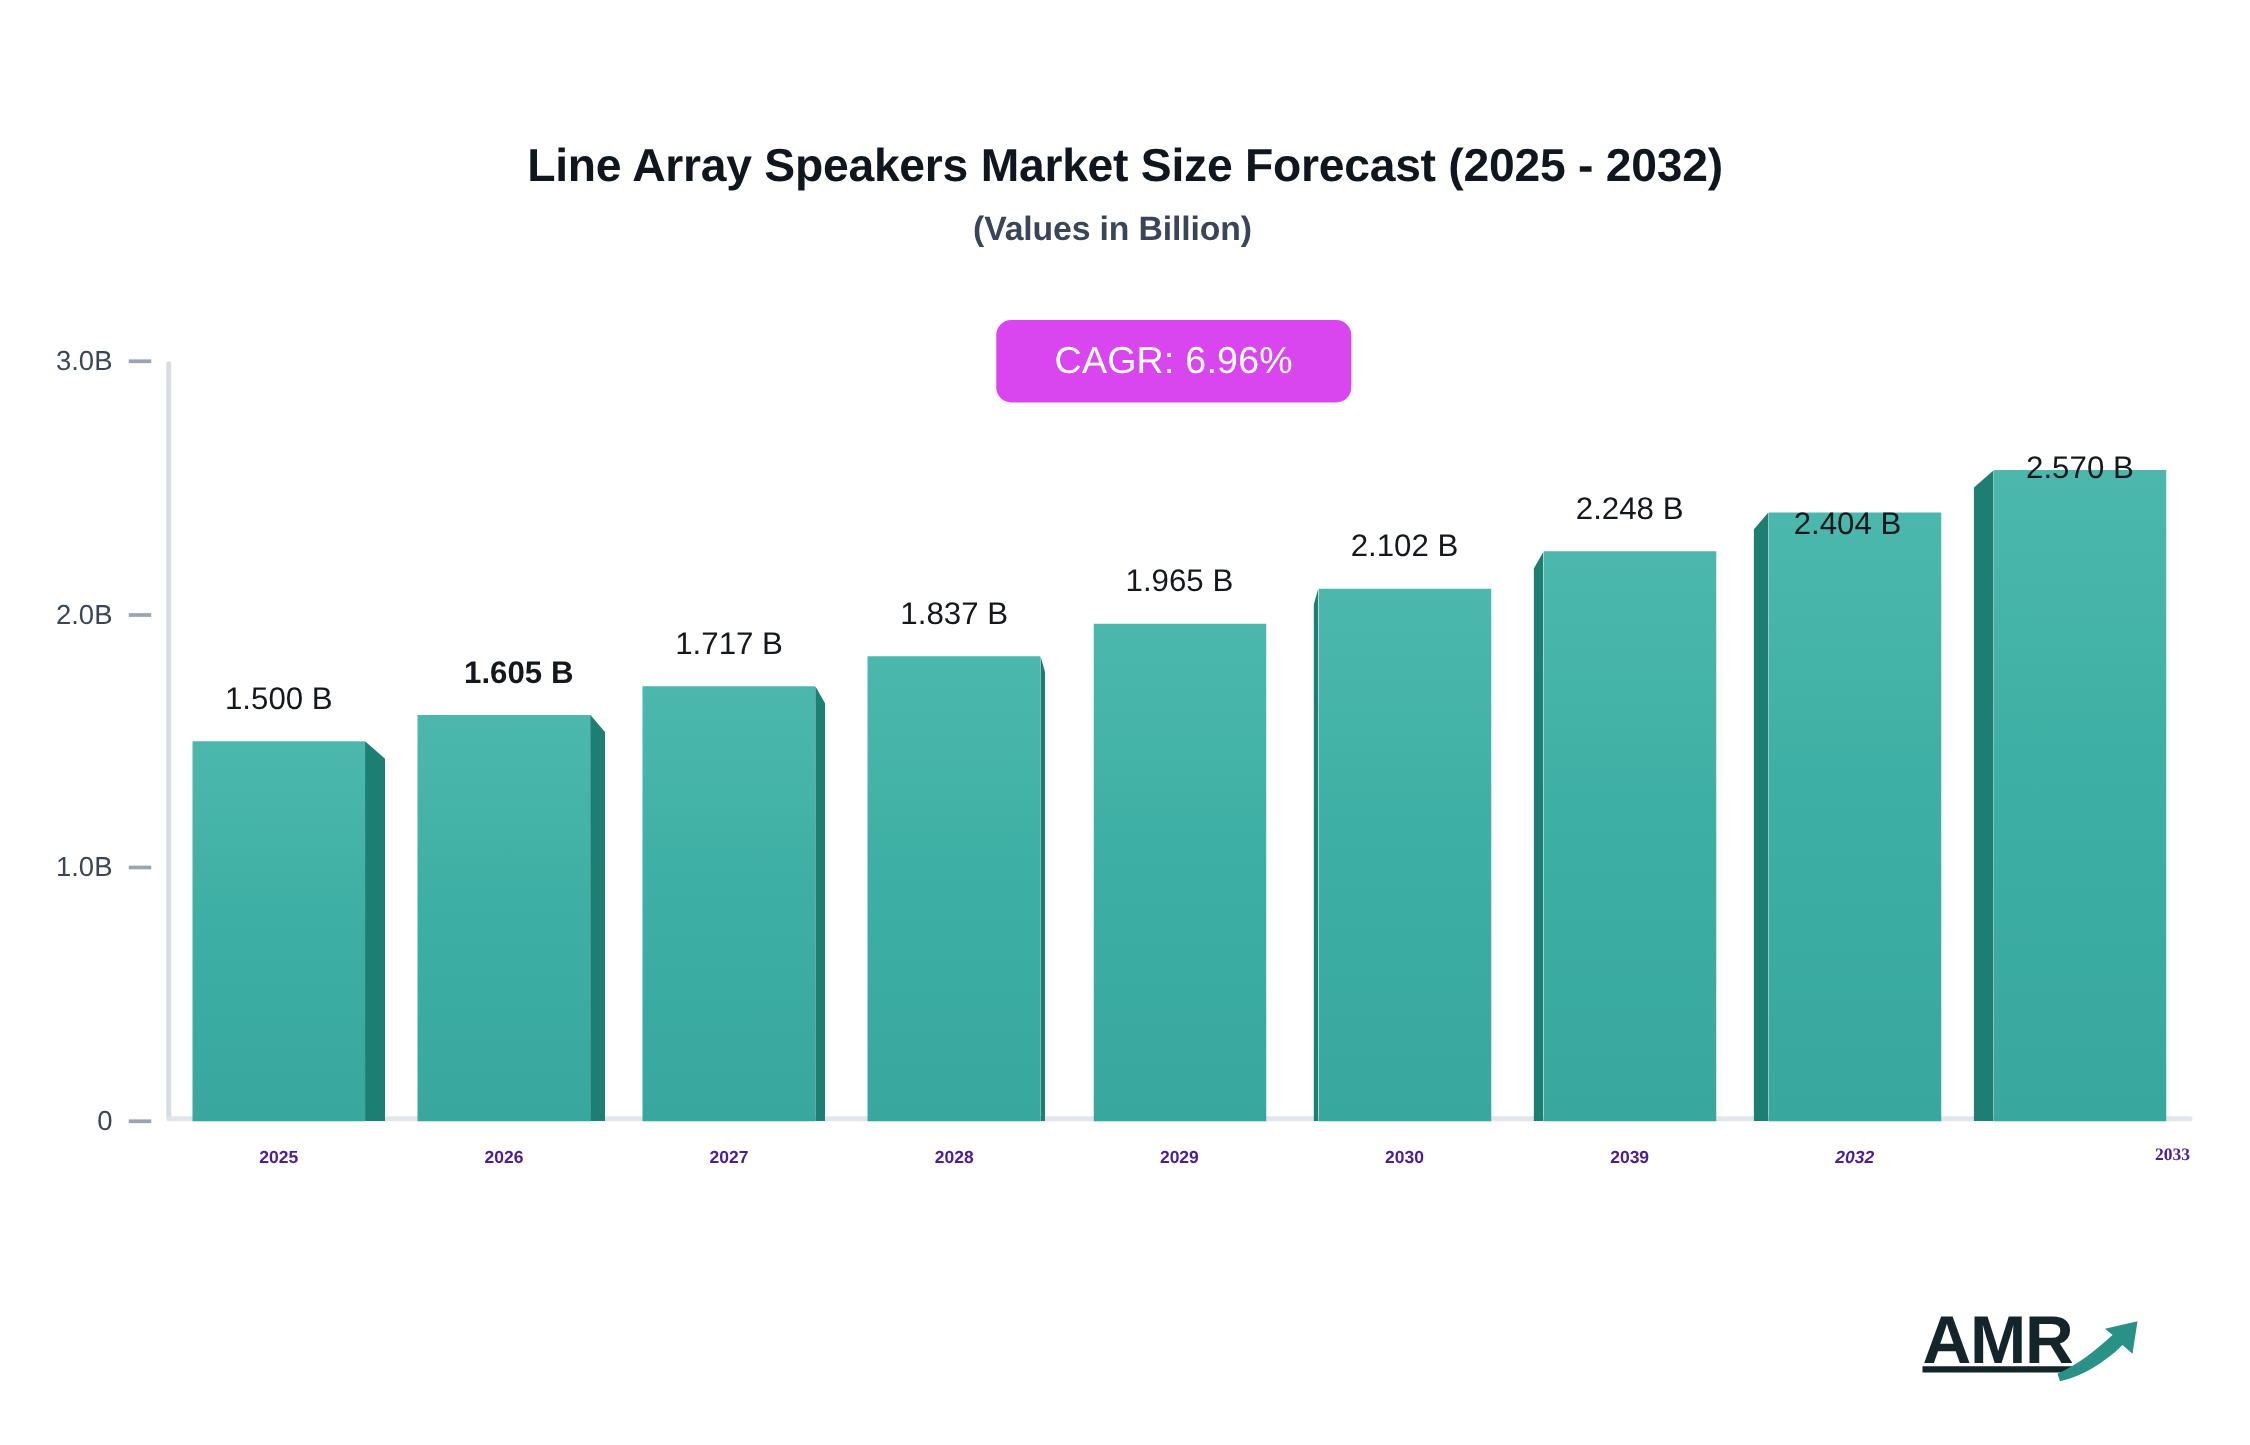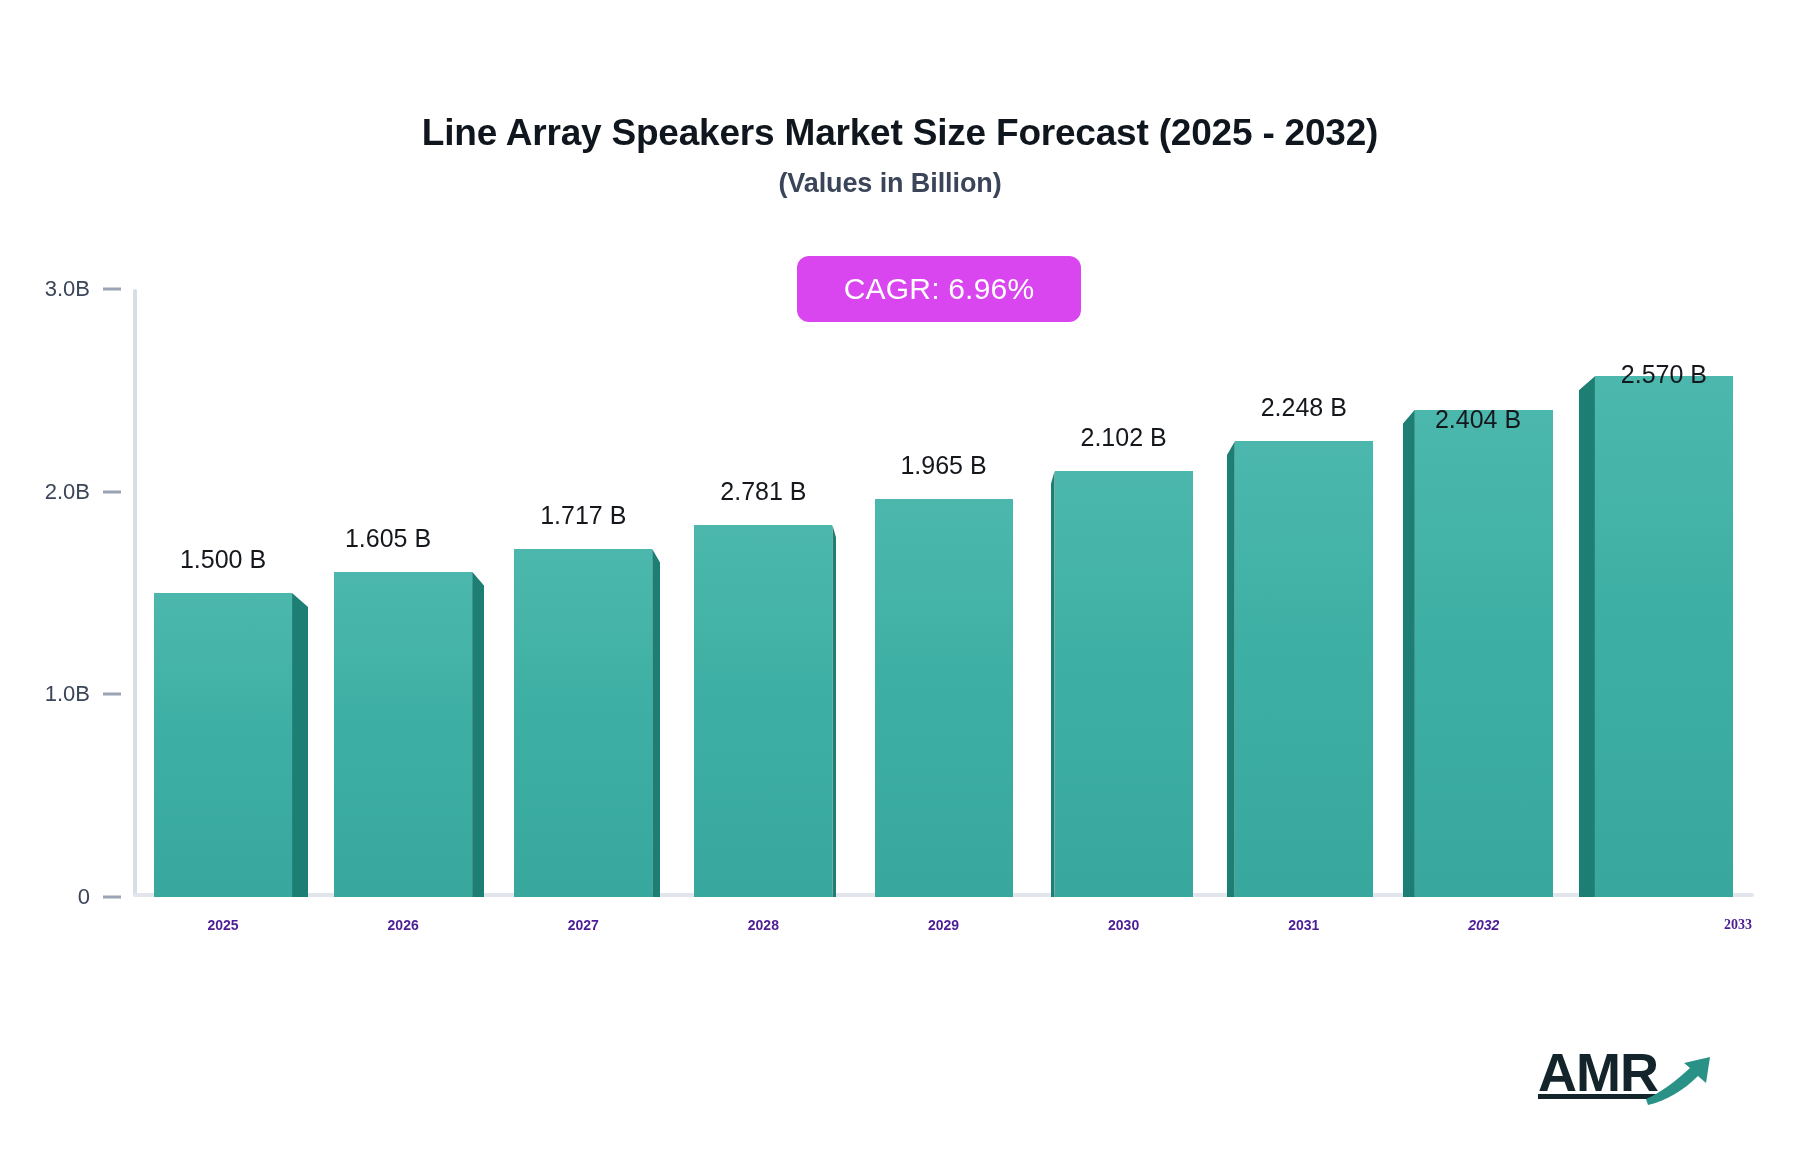--- a/index.html
+++ b/index.html
@@ -185,31 +185,31 @@
   <div id="bars">
       <div class="bar-group" style="left: 154.056px; width: 138px; height: 304px;">
         <div class="bar-front" style="height: 304px;"></div>
         <div class="bar-side" style="width: 16px; height: 304px; left: 138px; clip-path: polygon(0px 0px, 100% 4.60526%, 100% 100%, 0px 100%);"></div>
       </div>
       <div class="bar-value" style="left: 93.0556px; top: 545px;">1.500 B</div>
       <div class="bar-group" style="left: 334.167px; width: 138px; height: 325.28px;">
         <div class="bar-front" style="height: 325.28px;"></div>
         <div class="bar-side" style="width: 12px; height: 325.28px; left: 138px; clip-path: polygon(0px 0px, 100% 4.30398%, 100% 100%, 0px 100%);"></div>
       </div>
-      <div class="bar-value" style="left: 258px; top: 523.72px;">1.605 B</div>
+      <div class="bar-value" style="left: 285px; top: 523.72px; font-weight: bold;">1.605 B</div>
       <div class="bar-group" style="left: 514.278px; width: 138px; height: 347.979px;">
         <div class="bar-front" style="height: 347.979px;"></div>
         <div class="bar-side" style="width: 8px; height: 347.979px; left: 138px; clip-path: polygon(0px 0px, 100% 4.02324%, 100% 100%, 0px 100%);"></div>
       </div>
       <div class="bar-value" style="left: 453.278px; top: 501.021px;">1.717 B</div>
       <div class="bar-group" style="left: 694.389px; width: 138px; height: 372.299px;">
         <div class="bar-front" style="height: 372.299px;"></div>
         <div class="bar-side" style="width: 4px; height: 372.299px; left: 138px; clip-path: polygon(0px 0px, 100% 3.76042%, 100% 100%, 0px 100%);"></div>
       </div>
-      <div class="bar-value" style="left: 633.389px; top: 476.701px;">2.781 B</div>
+      <div class="bar-value" style="left: 633.389px; top: 476.701px;">1.837 B</div>
       <div class="bar-group" style="left: 874.5px; width: 138px; height: 398.24px;">
         <div class="bar-front" style="height: 398.24px;"></div>
       </div>
       <div class="bar-value" style="left: 813.5px; top: 450.76px;">1.965 B</div>
       <div class="bar-group" style="left: 1054.61px; width: 138px; height: 426.005px;">
         <div class="bar-front" style="height: 426.005px;"></div>
         <div class="bar-side" style="width: 4px; height: 426.005px; left: -4px; clip-path: polygon(0px 3.28634%, 100% 0px, 100% 100%, 0px 100%);"></div>
       </div>
       <div class="bar-value" style="left: 993.611px; top: 422.995px;">2.102 B</div>
       <div class="bar-group" style="left: 1234.72px; width: 138px; height: 455.595px;">
@@ -228,21 +228,21 @@
       </div>
       <div class="bar-value" style="left: 1533.94px; top: 328.147px; margin-top: 32px;">2.570 B</div>
     </div>
   <div id="x-ticks">
       <div class="x-tick-label" style="left: 123.056px;">2025</div>
       <div class="x-tick-label" style="left: 303.167px;">2026</div>
       <div class="x-tick-label" style="left: 483.278px;">2027</div>
       <div class="x-tick-label" style="left: 663.389px;">2028</div>
       <div class="x-tick-label" style="left: 843.5px;">2029</div>
       <div class="x-tick-label" style="left: 1023.61px;">2030</div>
-      <div class="x-tick-label" style="left: 1203.72px;">2031</div>
+      <div class="x-tick-label" style="left: 1203.72px;">2039</div>
       <div class="x-tick-label" style="left: 1383.83px; font-style: italic;">2032</div>
       <div class="x-tick-label" style="left: 1638px; font-family: Liberation Serif, serif;">2033</div>
     </div>
 
 </div>
 
 <div id="amr-logo">
   <div id="amr-logo-text">AMR</div>
   <svg width="190" height="76" viewBox="0 0 190 76" style="position:absolute;left:0;top:0;">
     <path d="M108 62 C 122 56, 138 44, 152 31 L 146 26 L 172 20 L 168 46 L 160 39 C 146 53, 128 64, 110 68 Z" fill="#2a9186"></path>

